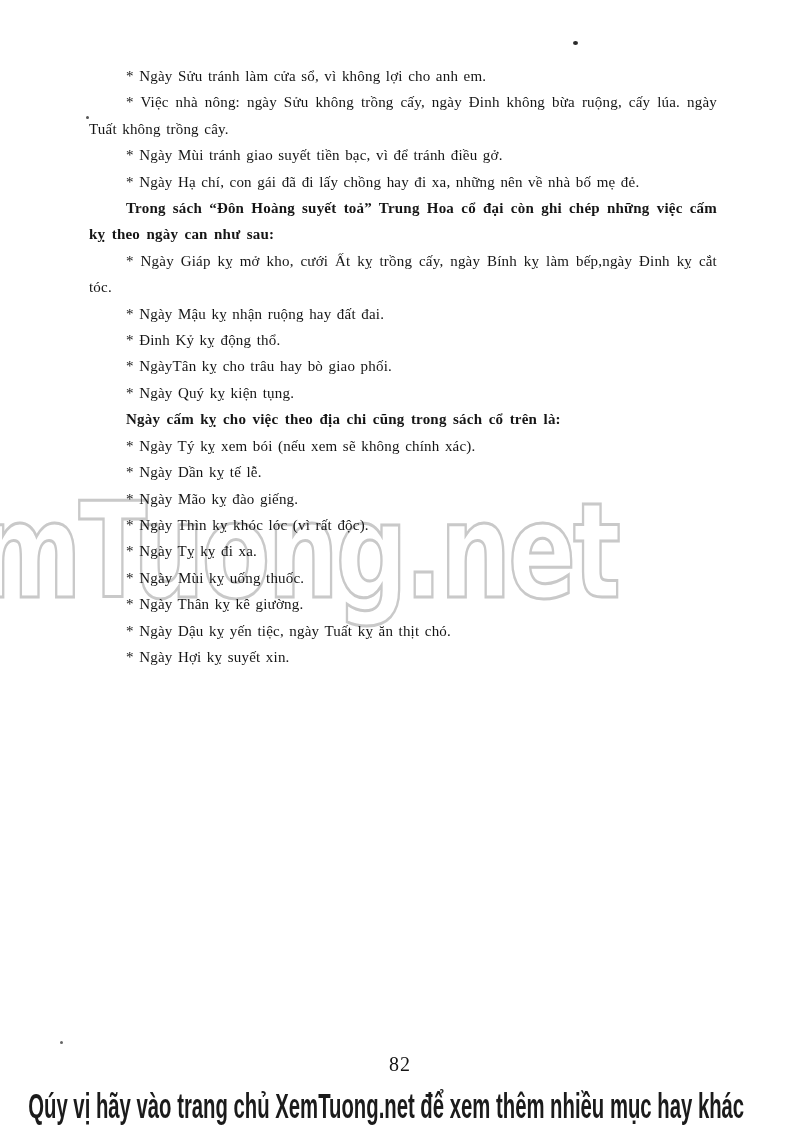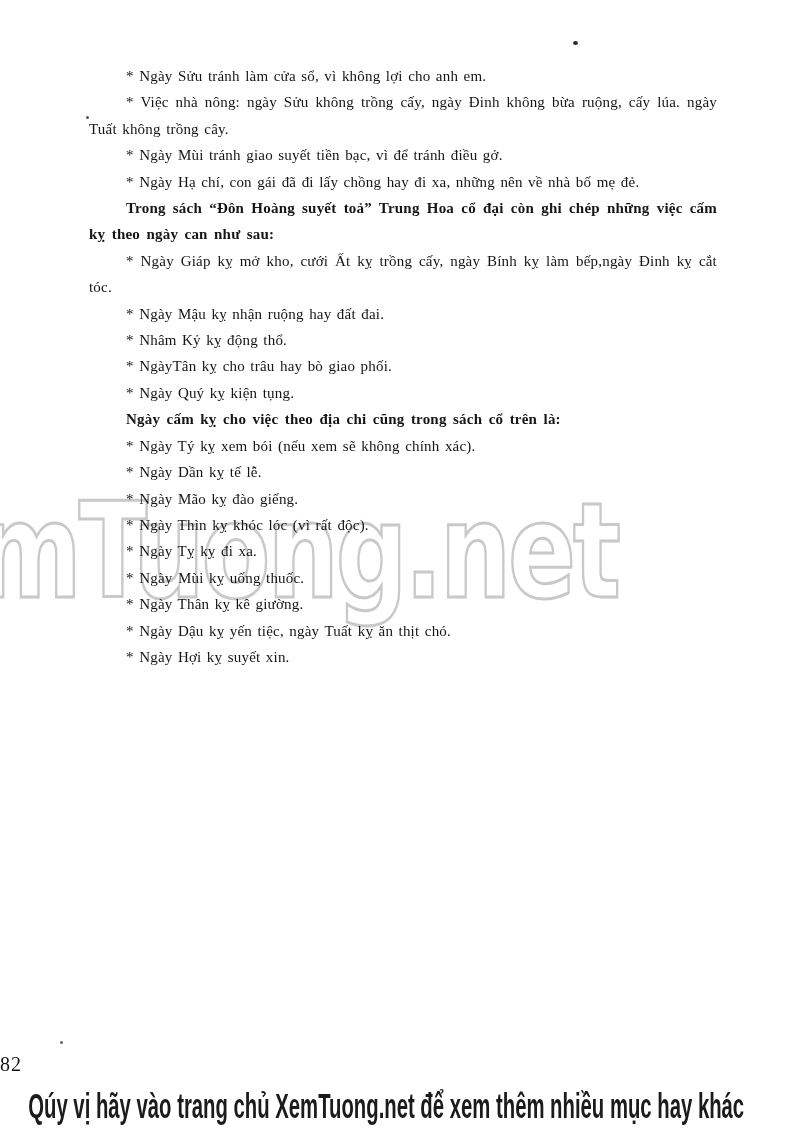--- a/index.html
+++ b/index.html
@@ -55,20 +55,21 @@
     color: transparent;
     -webkit-text-stroke: 3px #c9c9c9;
     transform: scaleX(0.76);
     transform-origin: center;
   }
   .page-number {
     position: absolute;
     left: 0;
     top: 1053px;
     width: 800px;
+    text-align: center;
     font-size: 20px;
     letter-spacing: 1px;
     z-index: 2;
   }
   .footer-bar {
     position: absolute;
     left: 0;
     top: 1086px;
     width: 772px;
     display: flex;
@@ -104,21 +105,21 @@
   </div>
 
   <div class="content">
     <p>* Ngày Sửu tránh làm cửa sổ, vì không lợi cho anh em.</p>
     <p>* Việc nhà nông: ngày Sửu không trồng cấy, ngày Đinh không bừa ruộng, cấy lúa. ngày Tuất không trồng cây.</p>
     <p>* Ngày Mùi tránh giao suyết tiền bạc, vì để tránh điều gở.</p>
     <p>* Ngày Hạ chí, con gái đã đi lấy chồng hay đi xa, những nên về nhà bố mẹ đẻ.</p>
     <p class="bi">Trong sách “Đôn Hoàng suyết toả” Trung Hoa cổ đại còn ghi chép những việc cấm kỵ theo ngày can như sau:</p>
     <p>* Ngày Giáp kỵ mở kho, cưới Ất kỵ trồng cấy, ngày Bính kỵ làm bếp,ngày Đinh kỵ cắt tóc.</p>
     <p>* Ngày Mậu kỵ nhận ruộng hay đất đai.</p>
-    <p>* Nhâm Kỷ kỵ động thổ.</p>
+    <p>* Đinh Kỷ kỵ động thổ.</p>
     <p>* NgàyTân kỵ cho trâu hay bò giao phối.</p>
     <p>* Ngày Quý kỵ kiện tụng.</p>
     <p class="bi">Ngày cấm kỵ cho việc theo địa chi cũng trong sách cổ trên là:</p>
     <p>* Ngày Tý kỵ xem bói (nếu xem sẽ không chính xác).</p>
     <p>* Ngày Dần kỵ tế lễ.</p>
     <p>* Ngày Mão kỵ đào giếng.</p>
     <p>* Ngày Thìn kỵ khóc lóc (vì rất độc).</p>
     <p>* Ngày Tỵ kỵ đi xa.</p>
     <p>* Ngày Mùi kỵ uống thuốc.</p>
     <p>* Ngày Thân kỵ kê giường.</p>

